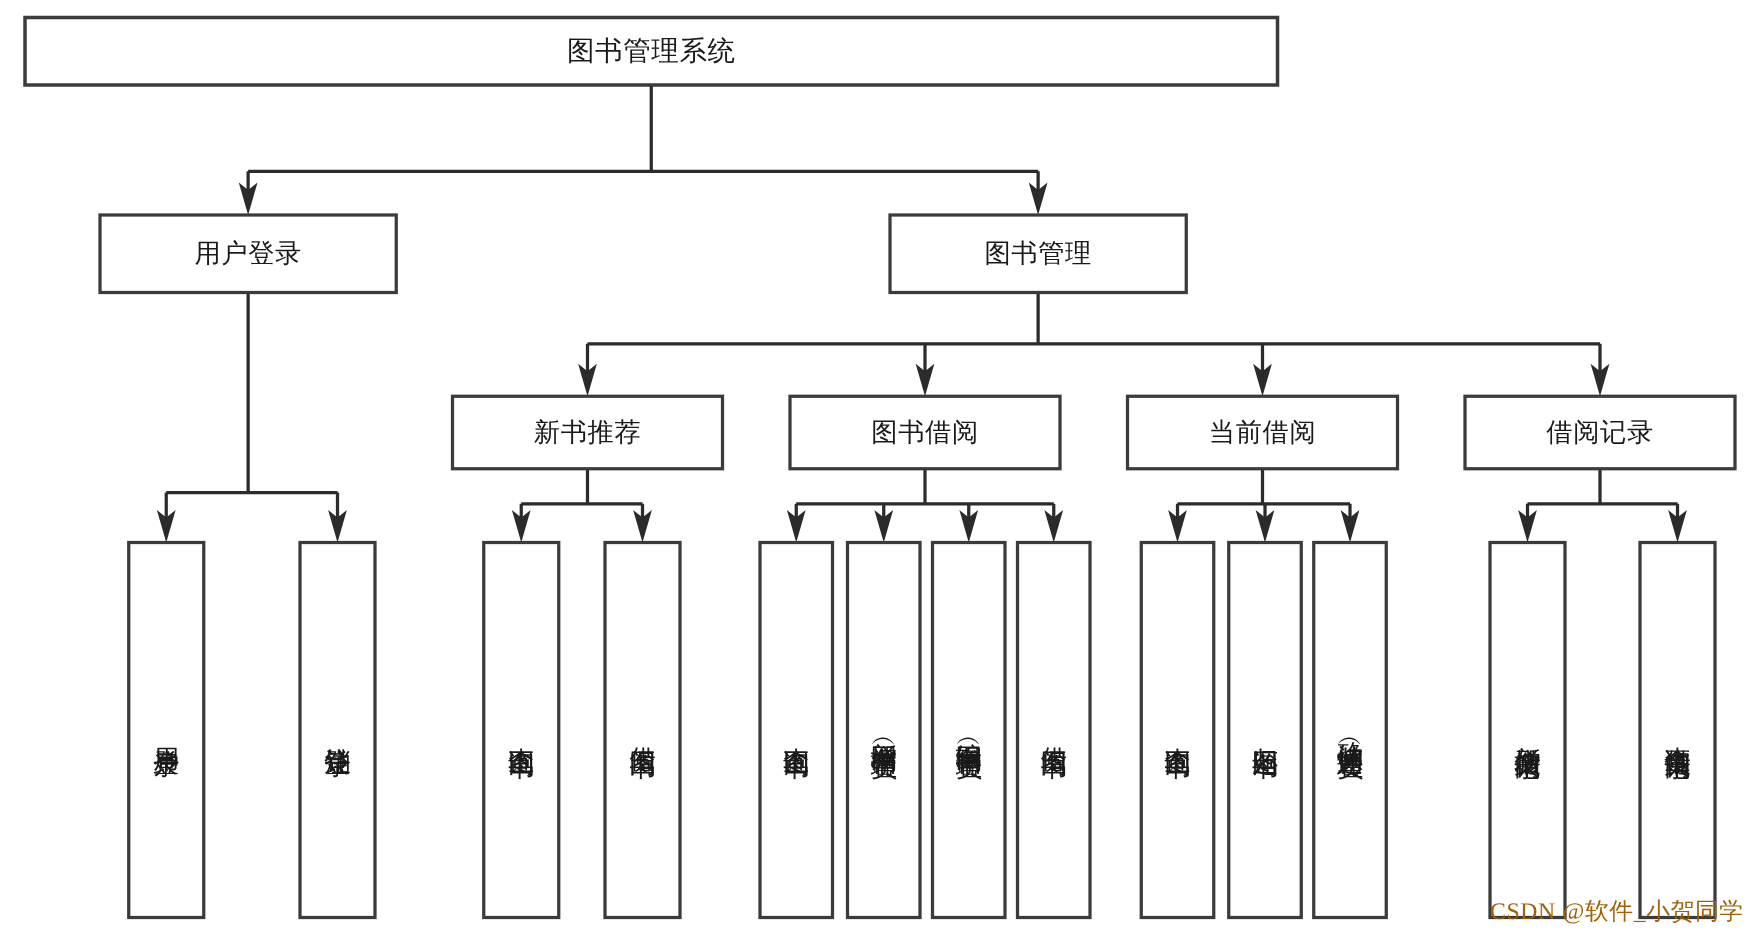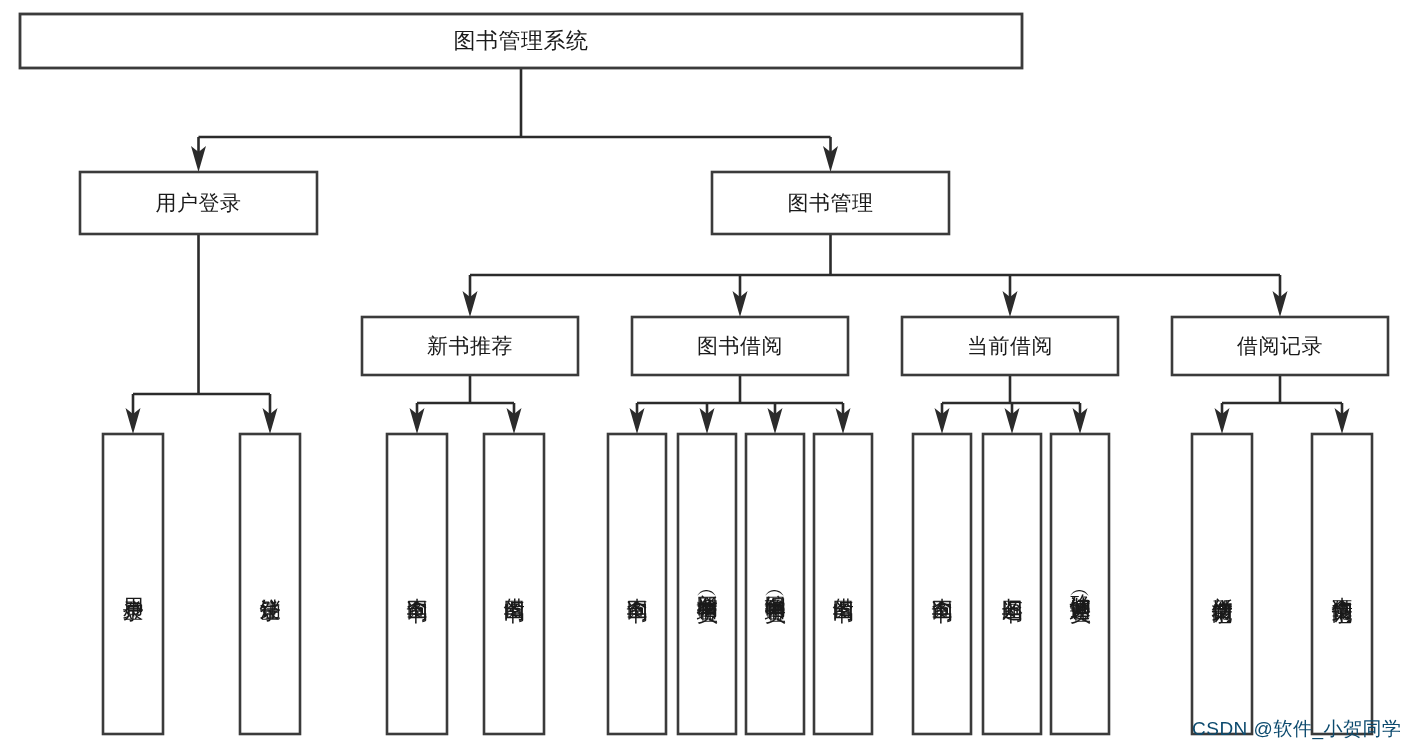--- a/index.html
+++ b/index.html
@@ -78,23 +78,23 @@
     font-family: "DejaVu Sans", "Liberation Sans", sans-serif;
     font-size: 21px;
     line-height: 1.06;
     color: #1a1a1a;
     letter-spacing: 1.5px;
     white-space: nowrap;
     text-align: center;
   }
   .watermark {
     position: absolute;
-    font-family: Liberation Sans, sans-serif;
+    font-family: Liberation Serif, serif;
     font-size: 19px;
-    color: #0c4a6e;
+    color: #a16207;
     white-space: nowrap;
     letter-spacing: 0.5px;
     pointer-events: none;
   }
 </style>
 </head>
 <body>
 
 <div id="diagram-root">
 

